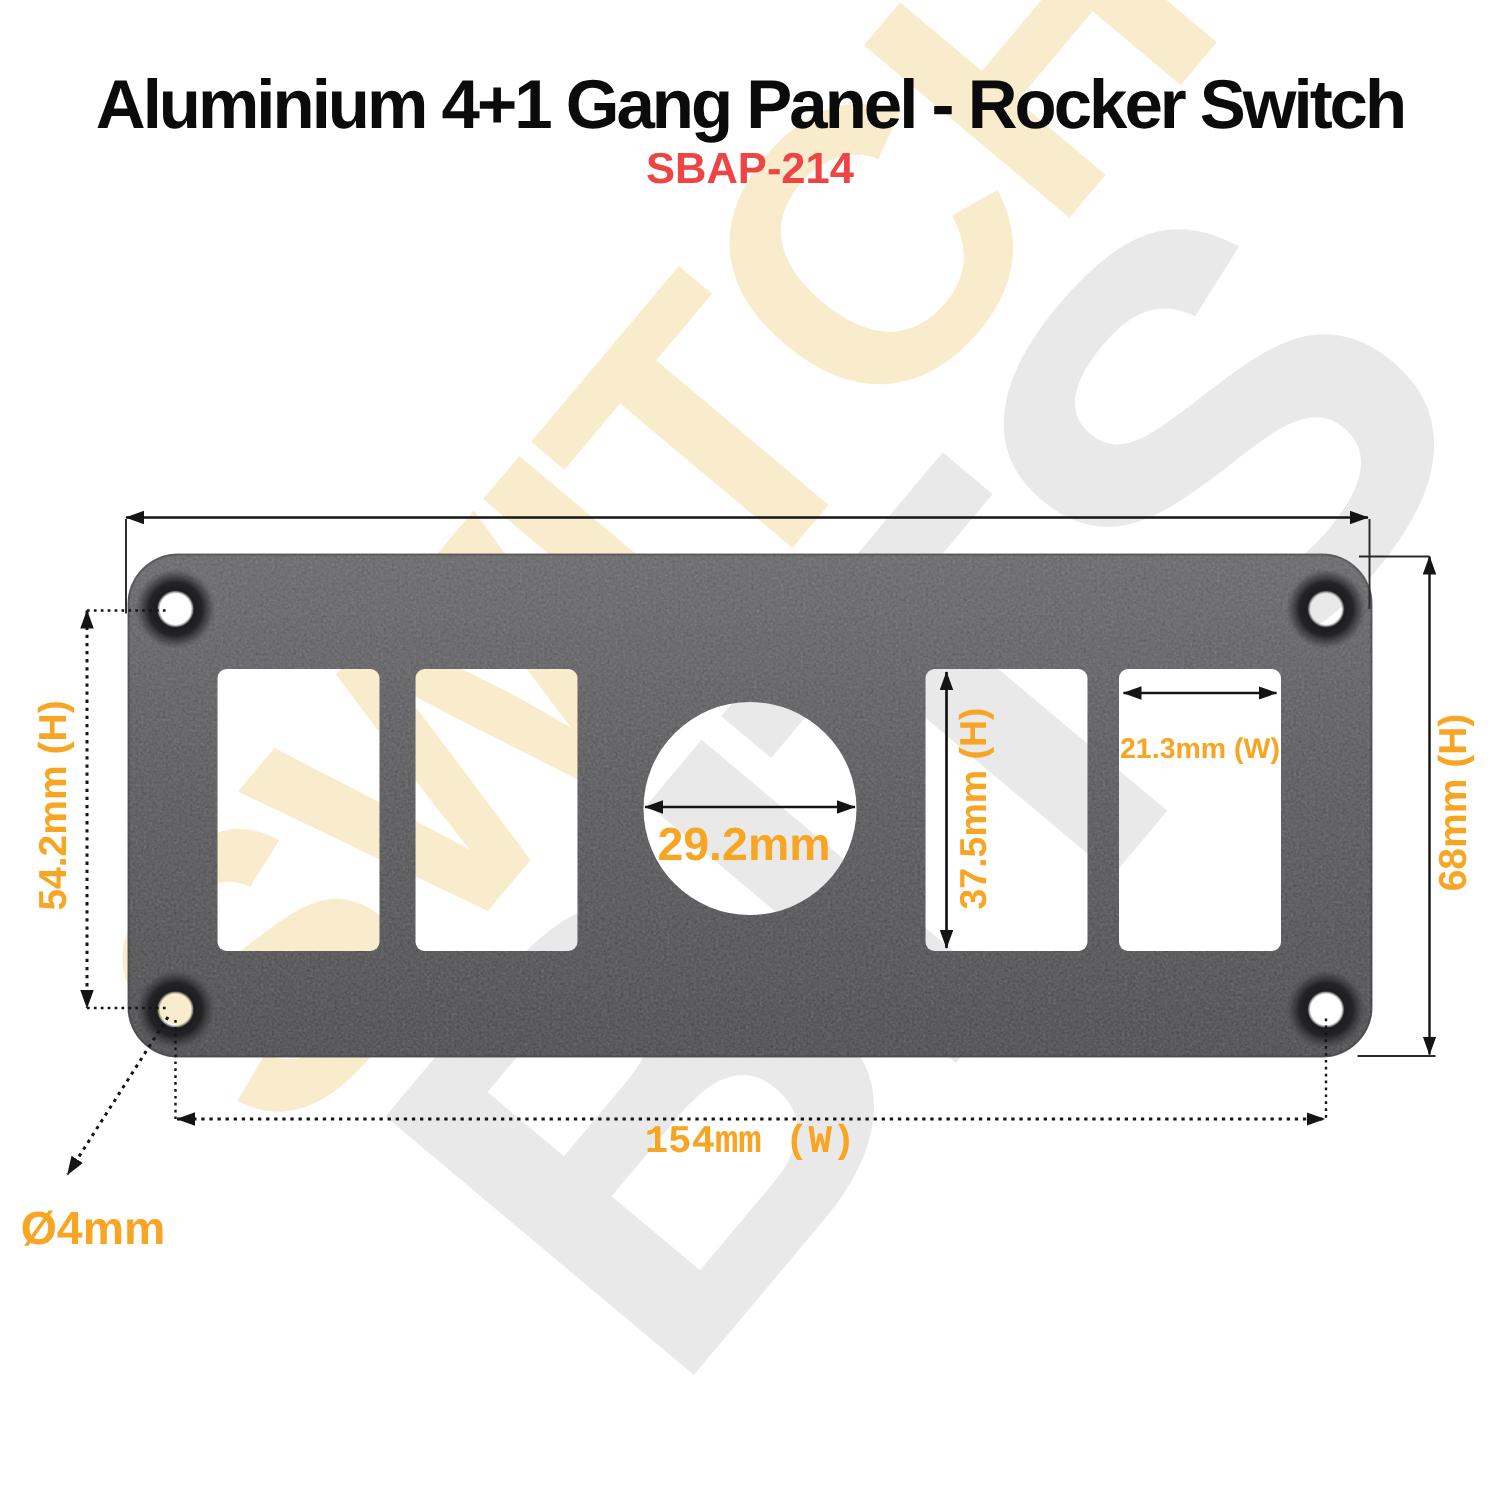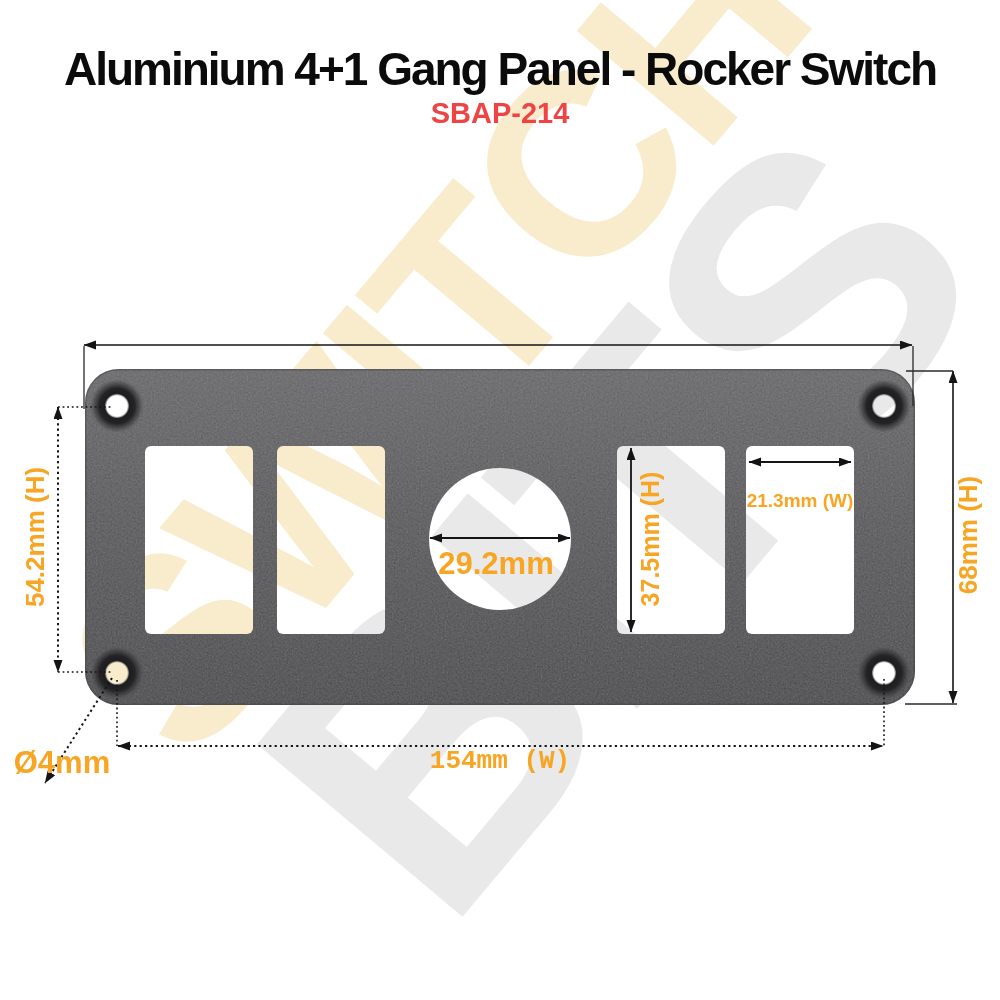--- a/index.html
+++ b/index.html
@@ -124,18 +124,18 @@
 
       <path d="M631,448 V632" stroke-width="1.8" marker-start="url(#arr)" marker-end="url(#arr)"></path>
 
       <path d="M749,462 H851" stroke-width="1.8" marker-start="url(#arr)" marker-end="url(#arr)"></path>
     </g>
   </svg>
 
   <div class="dim-label rot" style="left:968px;top:535px;">68mm (H)</div>
   <div class="dim-label rot" style="left:35px;top:537px;">54.2mm (H)</div>
   <div class="dim-label" style="left:500px;top:761px;font-family:Liberation Mono, monospace;">154mm (W)</div>
-  <div class="dim-label fs27" style="left:62px;top:762px;">Ø4mm</div>
+  <div class="dim-label fs27" style="left:62px;top:819px;">Ø4mm</div>
   <div class="dim-label fs27" style="left:496px;top:563px;">29.2mm</div>
   <div class="dim-label rot fs25" style="left:650px;top:539px;">37.5mm (H)</div>
   <div class="dim-label fs19" style="left:800px;top:500px;">21.3mm (W)</div>
 
 </div>
 
 </body></html>

